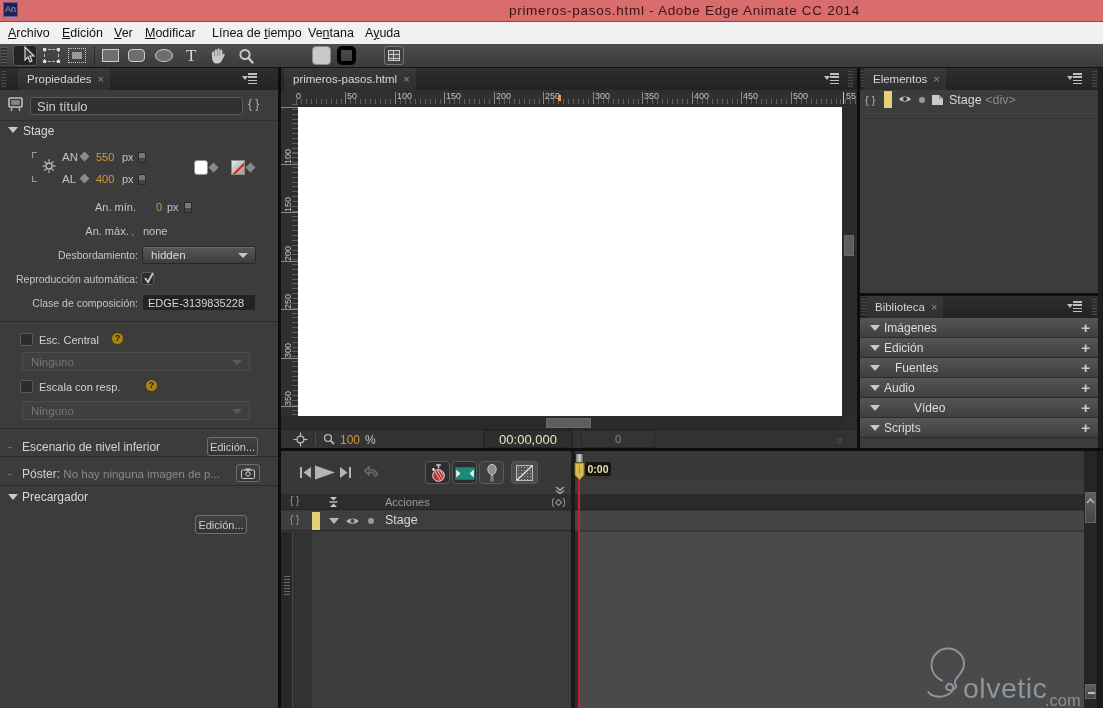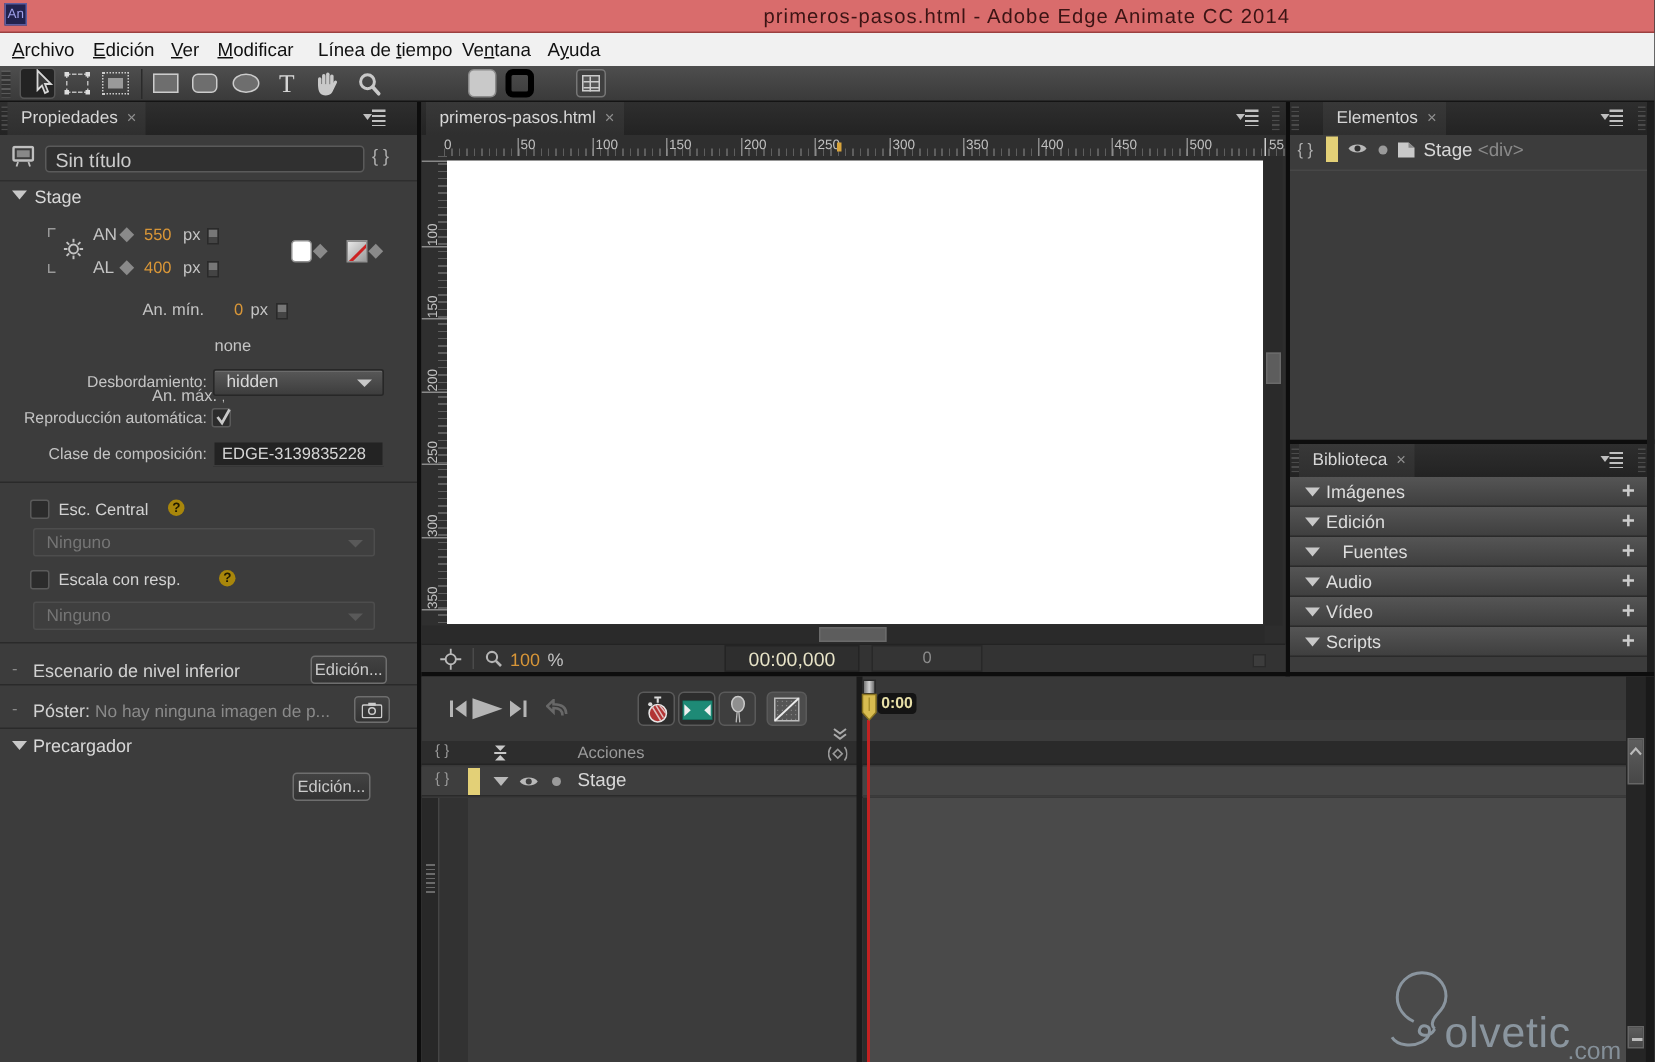--- a/index.html
+++ b/index.html
@@ -168,21 +168,21 @@
 
   <div class="vsep" style="left:278px; top:68px; height:640px;"></div>
   <div class="vsep" style="left:857px; top:68px; height:640px;"></div>
   <div class="hsep" style="left:281px; top:448px; width:822px;"></div>
   <div class="hsep" style="left:860px; top:293px; width:243px;"></div>
 
   <div class="abs" id="leftpanel">
 
     <div class="tabbar" style="position:absolute; left:0; top:0; width:278px;">
       <div class="grip" style="left:1px; top:3px; height:16px;"></div>
-      <div class="tab" style="left:5px;text-align:right;">Propiedades<span class="x">×</span></div>
+      <div class="tab" style="left:18px;text-align:right;">Propiedades<span class="x">×</span></div>
       <div class="pmenu" style="left:242px; top:5px;"></div>
     </div>
 
     <svg class="abs" style="left:8px; top:29px;" width="15" height="15" viewBox="0 0 15 15">
       <rect x="1" y="1" width="13" height="9" rx="1" fill="none" stroke="#c0c0c0" stroke-width="1.6"></rect>
       <rect x="3.2" y="3.2" width="8.6" height="4.6" fill="#888"></rect>
       <line x1="4" y1="11" x2="3" y2="14" stroke="#c0c0c0" stroke-width="1.2"></line>
       <line x1="11" y1="11" x2="12" y2="14" stroke="#c0c0c0" stroke-width="1.2"></line>
     </svg>
     <div class="abs" style="left:30px; top:29px; width:213px; height:18px; background:#303030;
@@ -226,21 +226,21 @@
     <div class="abs" style="left:231px; top:92px; width:14px; height:15px; background:linear-gradient(135deg,#e8e8e8,#9a9a9a); border:1px solid #909090; overflow:hidden;">
       <div class="abs" style="left:-2px; top:6px; width:20px; height:2px; background:#cc2222; transform:rotate(-45deg);"></div>
     </div>
     <div class="diamond" style="left:247px; top:96px;"></div>
 
     <div class="lbl" style="right:142px; top:133px;">An. mín.</div>
     <div class="lbl orange" style="left:156px; top:133px;">0</div>
     <div class="lbl" style="left:167px; top:133px;">px</div>
     <div class="minibox" style="left:184px; top:134px;"></div>
 
-    <div class="lbl" style="right:128px; top:157px;margin-top:33px;">An. máx. <span style="font-size:8px;">,</span></div>
+    <div class="lbl" style="right:144px; top:157px;">An. máx. <span style="font-size:8px;">,</span></div>
     <div class="lbl" style="left:143px; top:157px;">none</div>
 
     <div class="lbl" style="right:140px; top:181px; font-size:10.5px;">Desbordamiento:</div>
     <div class="ddown" style="left:142px; top:178px; width:114px; height:18px; line-height:17px; padding-left:8px;">hidden<span class="arr"></span></div>
 
     <div class="lbl" style="right:140px; top:205px; font-size:10.5px;">Reproducción automática:</div>
     <div class="chk" style="left:141px; top:204px;">
       <svg width="14" height="13" viewBox="0 0 14 13" style="position:absolute;left:0;top:-1px">
         <path d="M3 6 L6 10 L11 1" fill="none" stroke="#c8c8c8" stroke-width="1.8"></path>
       </svg>
@@ -367,21 +367,21 @@
         color:#e8e4c8; font-size:13px; text-align:center; line-height:17px;">00:00,000</div>
       <div class="abs" style="left:300px; top:0px; width:74px; height:18px; background:#343434; border:1px solid #282828;
         color:#8a8a8a; font-size:11px; text-align:center; line-height:17px;">0</div>
       <div class="abs" style="left:554px; top:6px; width:9px; height:9px; background:#3d3d3d; border:1px solid #2a2a2a;"></div>
     </div>
   </div>
 
   <div class="abs" id="elempanel">
     <div class="tabbar" style="position:absolute; left:0; top:0; width:243px;">
       <div class="grip" style="left:1px; top:3px; height:16px;"></div>
-      <div class="tab" style="left:22px;text-align:right;">Elementos<span class="x">×</span></div>
+      <div class="tab" style="left:4px;text-align:right;">Elementos<span class="x">×</span></div>
       <div class="pmenu" style="left:207px; top:5px;"></div>
       <div class="grip" style="left:232px; top:3px; height:16px;"></div>
     </div>
 
     <div class="abs" style="left:5px; top:26px; color:#b0b0b0; font-size:11px;">{&nbsp;}</div>
     <div class="abs" style="left:24px; top:23px; width:8px; height:17px; background:#e3d077;"></div>
     <svg class="abs" style="left:38px; top:26px;" width="14" height="10" viewBox="0 0 14 10">
       <path d="M1 5 C3 1.5 11 1.5 13 5 C11 8.5 3 8.5 1 5 Z" fill="#b9b9b9"></path>
       <circle cx="7" cy="5" r="2" fill="#2e2e2e"></circle>
     </svg>
@@ -397,21 +397,21 @@
     <div class="tabbar" style="position:absolute; left:0; top:0; width:243px;">
       <div class="grip" style="left:1px; top:3px; height:16px;"></div>
       <div class="tab" style="left:6px;">Biblioteca<span class="x">×</span></div>
       <div class="pmenu" style="left:207px; top:5px;"></div>
       <div class="grip" style="left:232px; top:3px; height:16px;"></div>
     </div>
     <div class="librow" style="top:22px;"><span class="tri"></span><span style="margin-left:24px;">Imágenes</span><span class="plus">+</span></div>
     <div class="librow" style="top:42px;"><span class="tri"></span><span style="margin-left:24px;">Edición</span><span class="plus">+</span></div>
     <div class="librow" style="top:62px;padding-left:11px;"><span class="tri"></span><span style="margin-left:24px;">Fuentes</span><span class="plus">+</span></div>
     <div class="librow" style="top:82px;"><span class="tri"></span><span style="margin-left:24px;">Audio</span><span class="plus">+</span></div>
-    <div class="librow" style="top:102px;"><span class="tri"></span><span style="margin-left:24px;">Vídeo</span><span class="plus">+</span></div>
+    <div class="librow" style="top:102px;padding-left:30px;"><span class="tri"></span><span style="margin-left:24px;">Vídeo</span><span class="plus">+</span></div>
     <div class="librow" style="top:122px;"><span class="tri"></span><span style="margin-left:24px;">Scripts</span><span class="plus">+</span></div>
   </div>
 
   <div class="abs" style="left:1098px; top:68px; width:5px; height:380px; background:#1e1e1e;"></div>
 
   <div class="abs" id="timeline">
 
     <svg class="abs" style="left:19px; top:13px;" width="78" height="17" viewBox="0 0 78 17">
       <rect x="0" y="3" width="2" height="11" fill="#b5b5b5"></rect>
       <path d="M11 3 L11 14 L3.5 8.5 Z" fill="#b5b5b5"></path>

